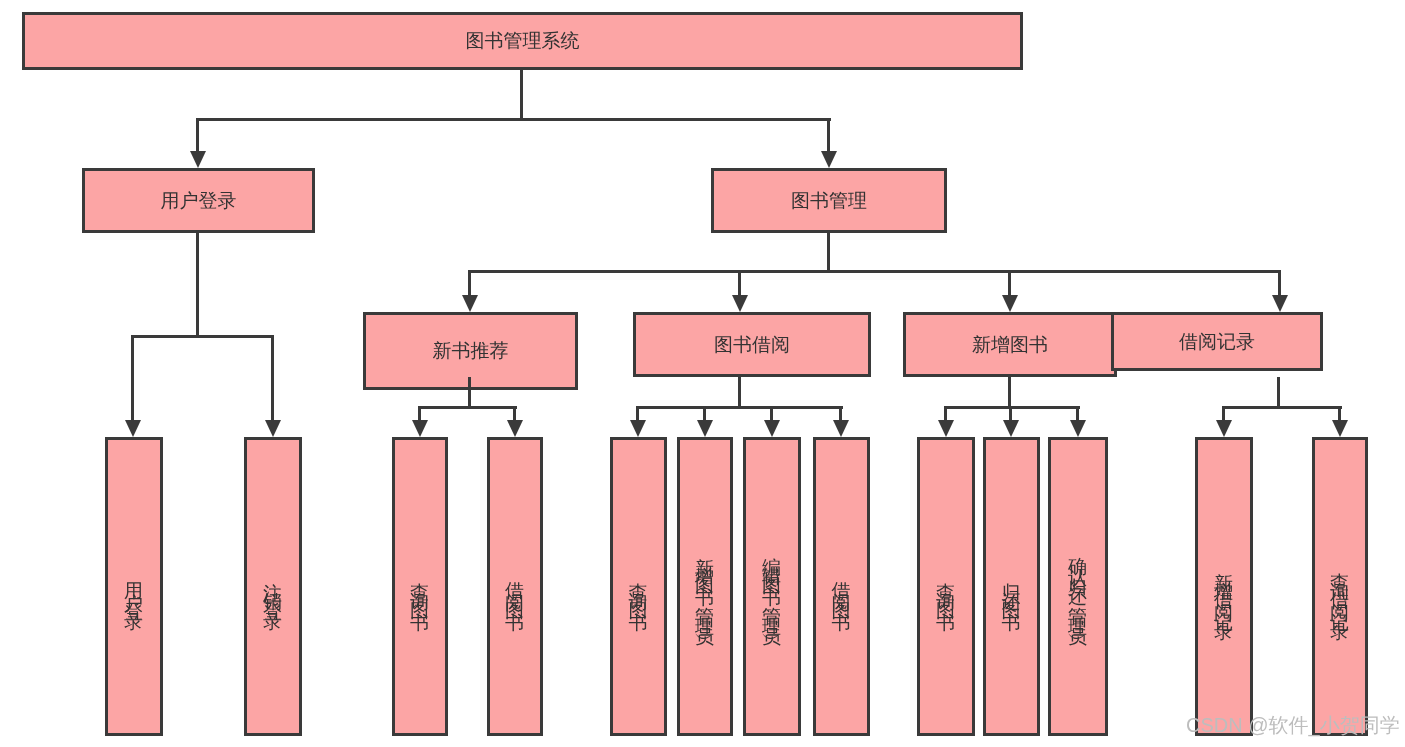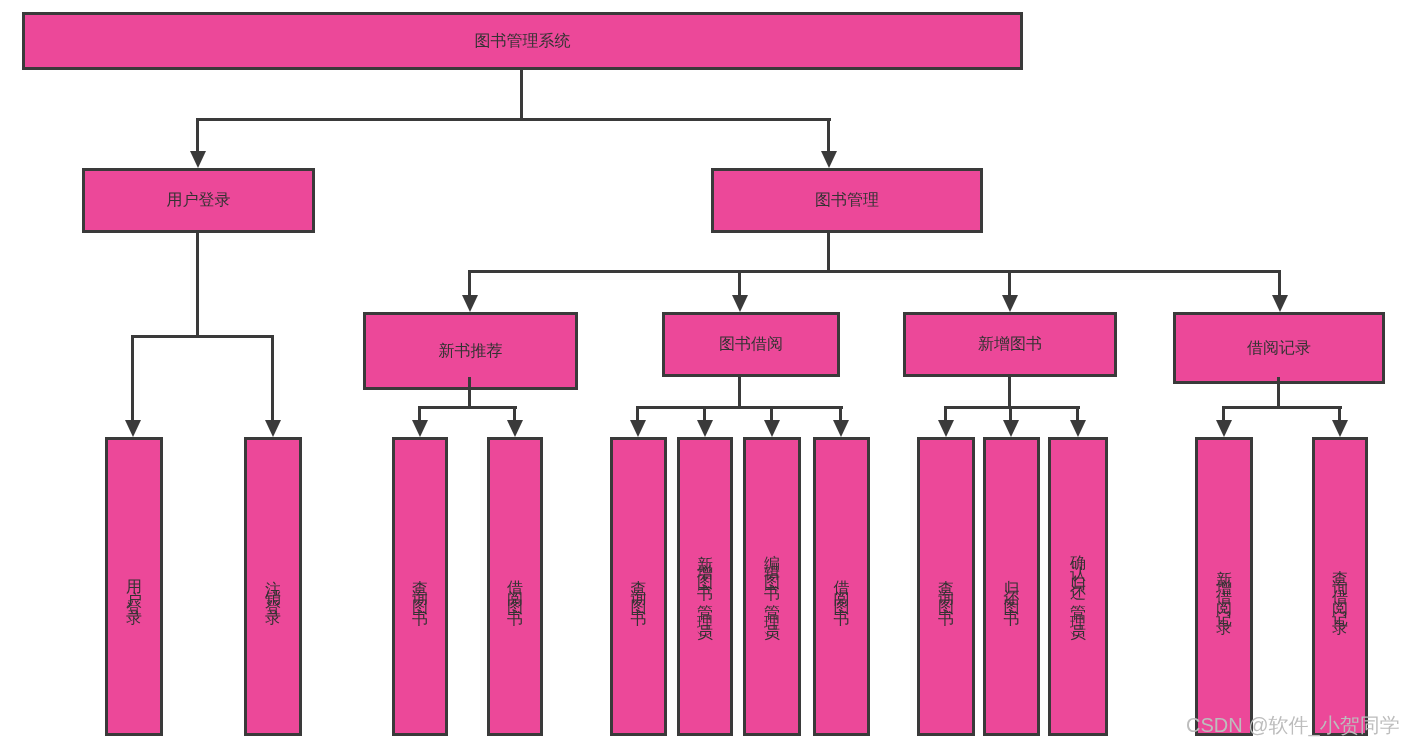--- a/index.html
+++ b/index.html
@@ -13,26 +13,26 @@
     position:relative;
     width:1405px;height:747px;
     background:var(--bg);
     overflow:hidden;
     font-family:"Liberation Sans",sans-serif;
   }
   .box{
     position:absolute;
     box-sizing:border-box;
     border:3px solid var(--line);
-    background:#ec4899;
+    background:#fca5a5;
     color:var(--text);
     display:flex;
     align-items:center;
     justify-content:center;
-    font-size:16px;
+    font-size:19px;
   }
   .vbox{
     writing-mode:vertical-rl;
     text-orientation:mixed;
     letter-spacing:10px;
     line-height:1;
   }
   .vline{position:absolute;width:3px;background:var(--line);}
   .hline{position:absolute;height:3px;background:var(--line);}
   .arrow{
@@ -58,44 +58,44 @@
   <div class="box" style="left:22px;top:12px;width:1001px;height:58px">图书管理系统</div>
 
   <div class="vline" style="left:520px;top:70px;height:48px"></div>
   <div class="hline" style="left:196px;top:118px;width:635px"></div>
   <div class="vline" style="left:196px;top:118px;height:35px"></div>
   <div class="arrow" style="left:190px;top:151px"></div>
   <div class="vline" style="left:827px;top:118px;height:35px"></div>
   <div class="arrow" style="left:821px;top:151px"></div>
 
   <div class="box" style="left:82px;top:168px;width:233px;height:65px">用户登录</div>
-  <div class="box" style="left:711px;top:168px;width:272px;height:65px">图书管理</div>
+  <div class="box" style="left:711px;top:168px;width:236px;height:65px">图书管理</div>
 
   <div class="vline" style="left:196px;top:233px;height:103px"></div>
   <div class="hline" style="left:131px;top:335px;width:143px"></div>
   <div class="vline" style="left:131px;top:335px;height:86px"></div>
   <div class="arrow" style="left:125px;top:420px"></div>
   <div class="vline" style="left:271px;top:335px;height:86px"></div>
   <div class="arrow" style="left:265px;top:420px"></div>
 
   <div class="vline" style="left:827px;top:233px;height:39px"></div>
   <div class="hline" style="left:468px;top:270px;width:813px"></div>
   <div class="vline" style="left:468px;top:270px;height:27px"></div>
   <div class="arrow" style="left:462px;top:295px"></div>
   <div class="vline" style="left:738px;top:270px;height:27px"></div>
   <div class="arrow" style="left:732px;top:295px"></div>
   <div class="vline" style="left:1008px;top:270px;height:27px"></div>
   <div class="arrow" style="left:1002px;top:295px"></div>
   <div class="vline" style="left:1278px;top:270px;height:27px"></div>
   <div class="arrow" style="left:1272px;top:295px"></div>
 
   <div class="box" style="left:363px;top:312px;width:215px;height:78px">新书推荐</div>
-  <div class="box" style="left:662px;top:312px;width:178px;height:65px">图书借阅</div>
+  <div class="box" style="left:633px;top:312px;width:238px;height:65px">图书借阅</div>
   <div class="box" style="left:903px;top:312px;width:214px;height:65px">新增图书</div>
-  <div class="box" style="left:1173px;top:312px;width:212px;height:72px">借阅记录</div>
+  <div class="box" style="left:1111px;top:312px;width:212px;height:59px">借阅记录</div>
 
   <div class="vline" style="left:468px;top:377px;height:31px"></div>
   <div class="hline" style="left:418px;top:406px;width:99px"></div>
   <div class="vline" style="left:418px;top:406px;height:16px"></div>
   <div class="arrow" style="left:412px;top:420px"></div>
   <div class="vline" style="left:513px;top:406px;height:16px"></div>
   <div class="arrow" style="left:507px;top:420px"></div>
 
   <div class="vline" style="left:738px;top:377px;height:31px"></div>
   <div class="hline" style="left:636px;top:406px;width:207px"></div>

